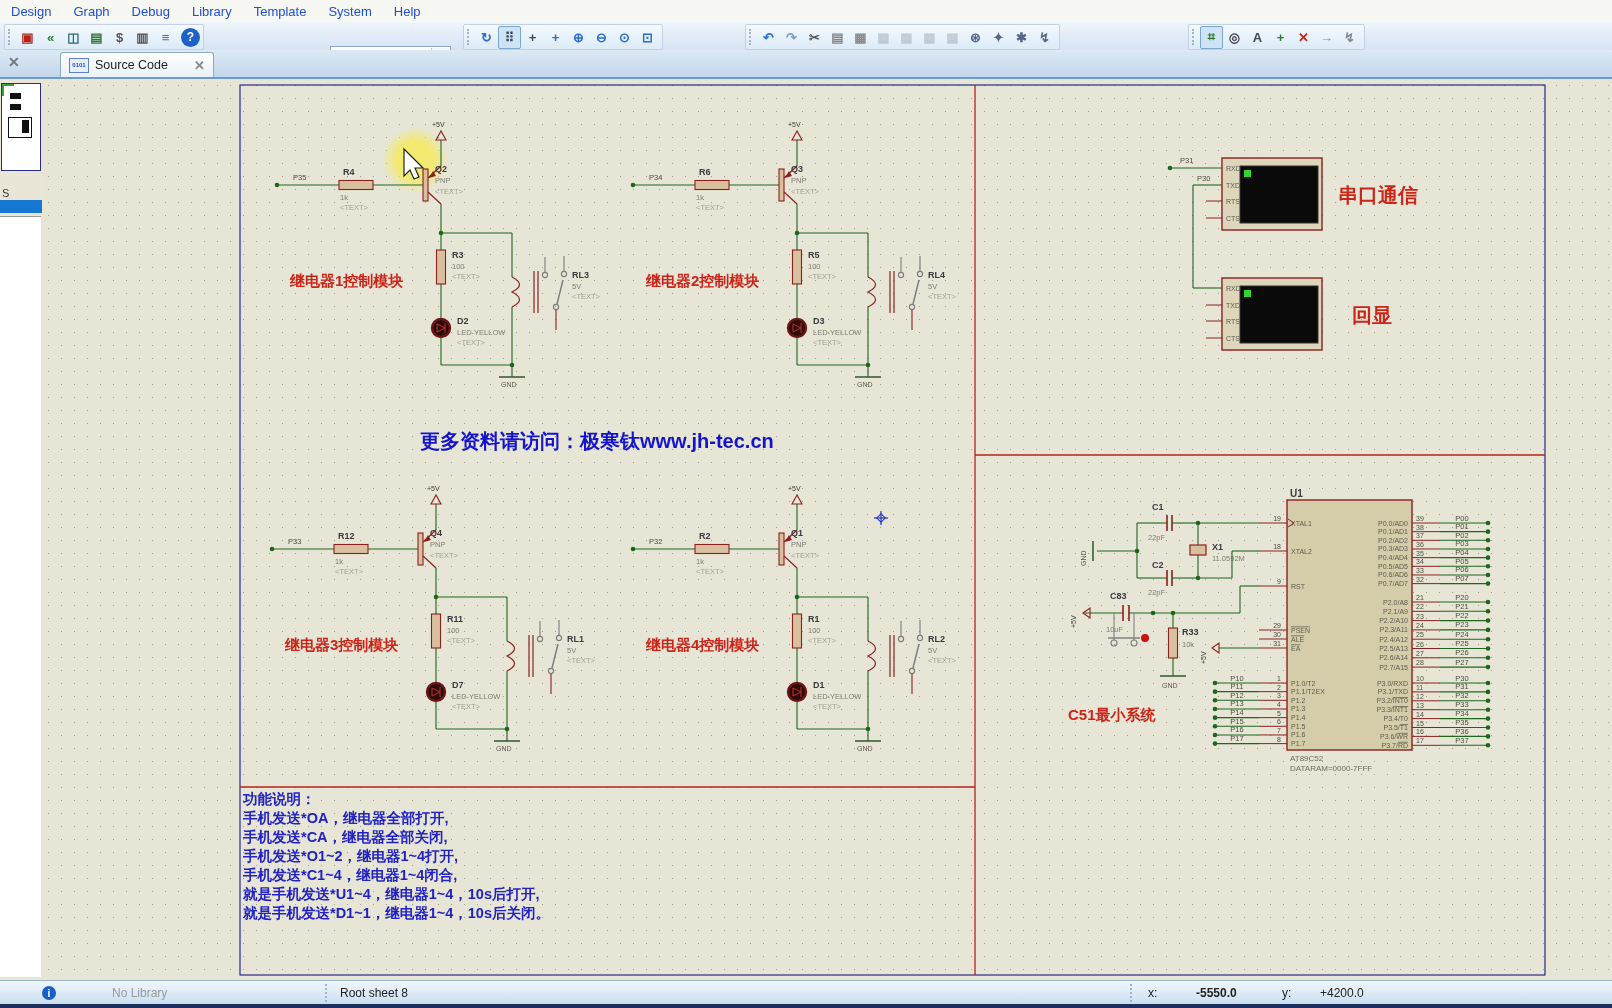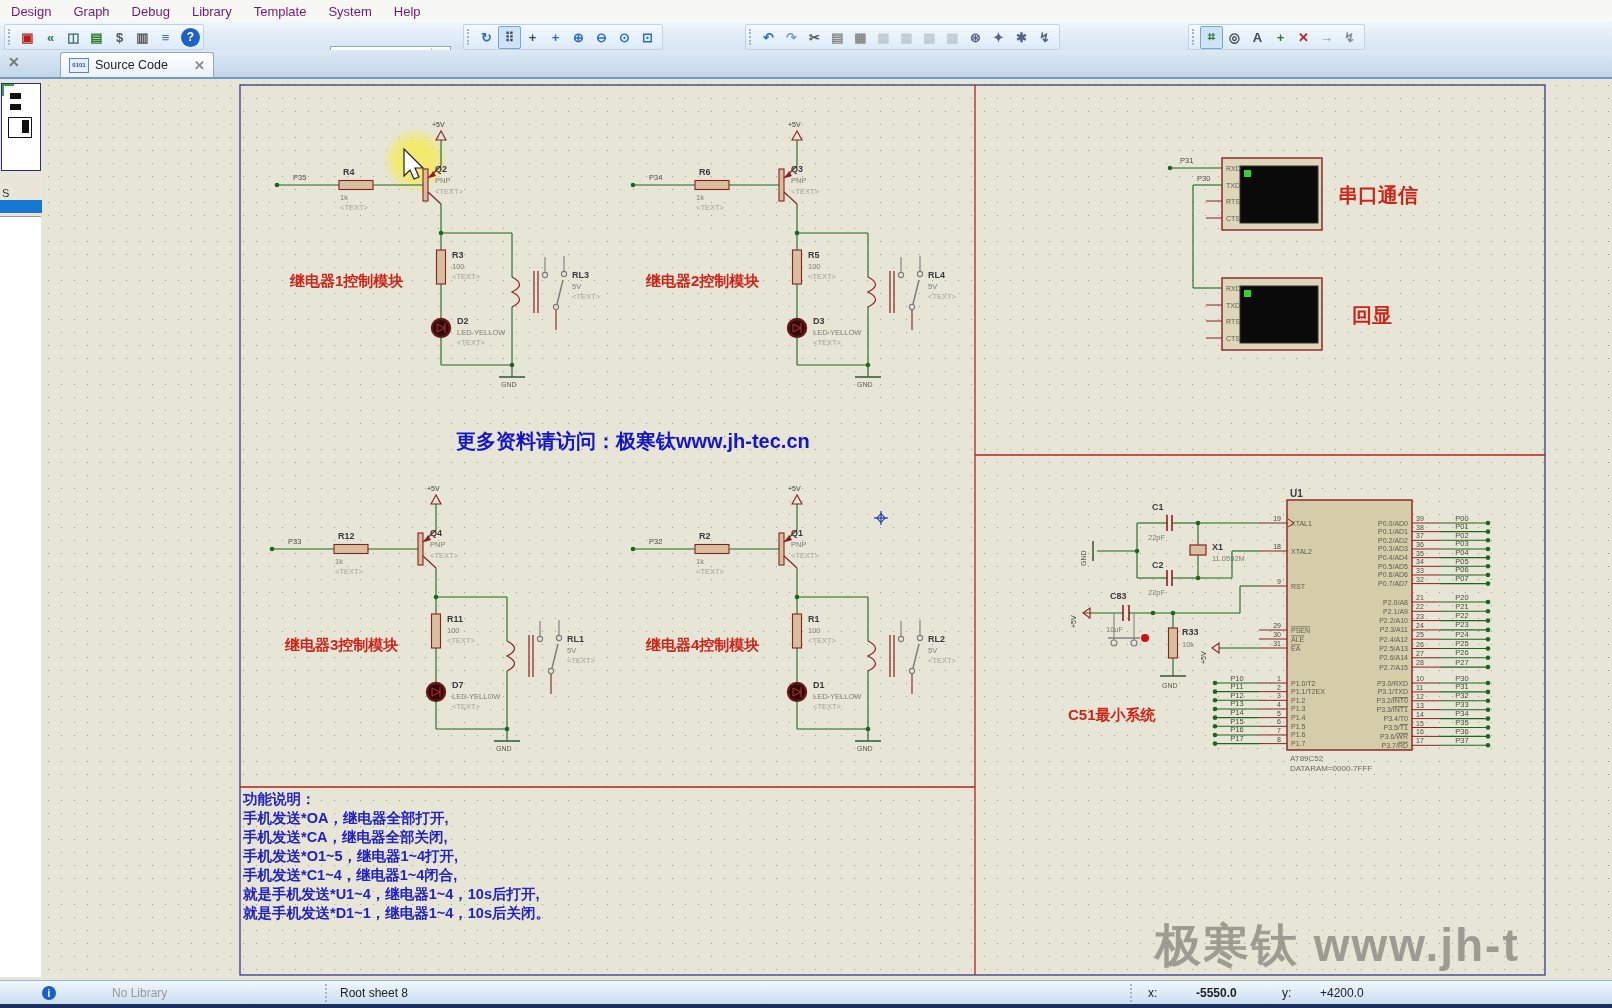--- a/index.html
+++ b/index.html
@@ -1,19 +1,19 @@
 <!DOCTYPE html>
 <html><head>
 <meta charset="utf-8">
 <style>
   html,body{margin:0;padding:0;background:#d4d0c8;font-family:"Liberation Sans",sans-serif;}
   .app{position:relative;width:1612px;height:1008px;overflow:hidden;background:#d4d0c8;}
   
   .menubar{position:absolute;left:0;top:0;width:100%;height:22px;background:#f7f7f4;border-bottom:1px solid #e0e0da;display:flex;align-items:center;}
-  .menubar span{font-size:13px;color:#701a75;padding:0 11px;cursor:default;}
+  .menubar span{font-size:13px;color:#1d4ed8;padding:0 11px;cursor:default;}
   
   .toolbar{position:absolute;left:0;top:22px;width:100%;height:28px;background:linear-gradient(#eef5fc,#d5e4f3);border-bottom:1px solid #b9c9da;}
   .tgroup{position:absolute;top:2px;height:24px;display:flex;align-items:center;background:linear-gradient(#f4f9fe,#dcebf8);border:1px solid #c2d2e2;border-radius:2px;padding:0 3px;}
   .tgroup:before{content:"";width:3px;height:16px;margin-right:3px;border-left:2px dotted #9fb4c8;}
   .tbtn{width:21px;height:21px;display:flex;align-items:center;justify-content:center;font-size:13px;font-weight:bold;border:1px solid transparent;border-radius:2px;}
   .tbtn.pressed{background:#cfe3f6;border-color:#7aa5cd;}
   .tbtn.disabled{opacity:.5;}
   .tbtn.helpbtn{background:#1e62c8;border-radius:50%;width:17px;height:17px;color:#fff;font-size:12px;margin-left:4px;}
   .tselect{position:absolute;left:330px;top:24px;width:112px;height:21px;background:#fff;border:1px solid #8aa8c4;display:flex;align-items:center;font-size:12px;color:#222;padding-left:7px;}
   .tselect .dd{position:absolute;right:1px;top:1px;bottom:1px;width:17px;background:linear-gradient(#f4f9fe,#d8e7f6);border-left:1px solid #b9c9da;display:flex;align-items:center;justify-content:center;color:#446;font-size:9px;}
@@ -41,21 +41,21 @@
   text.ph{font-size:7.5px;fill:#a2a296;}
   text.lbl{font-size:7.5px;fill:#4c4c40;}
   text.pn{font-size:7px;fill:#5c5c4e;}
   text.num{font-size:7px;fill:#4c4c40;}
   text.cap{font-size:15px;font-weight:bold;fill:#cd2418;}
   text.capL{font-size:20px;font-weight:bold;fill:#cd2418;}
   text.gnd{font-size:7px;fill:#5a5a4e;}
   text.pw{font-size:7px;fill:#3c3c34;}
   text.part{font-size:8px;fill:#6b6b5c;}
   .bar{text-decoration:overline;}
-  .urltext{position:absolute;left:378px;top:349px;font-size:20px;font-weight:bold;color:#1414cc;white-space:nowrap;margin-left:36px;}
+  .urltext{position:absolute;left:378px;top:349px;font-size:20px;font-weight:bold;color:#1414cc;white-space:nowrap;}
   .notes{position:absolute;left:201px;top:711px;font-size:14.5px;font-weight:bold;color:#2222c4;line-height:19px;white-space:nowrap;}
   .watermark{position:absolute;left:1113px;top:836px;font-size:46px;font-weight:bold;color:rgba(112,112,106,.62);white-space:nowrap;letter-spacing:2px;}
   
   .statusbar{position:absolute;left:0;top:980px;width:100%;height:24px;background:linear-gradient(#f0f7fd,#c8ddef);border-top:1px solid #9ab4cc;font-size:12px;color:#333;}
   .statusbar .infoicon{position:absolute;left:42px;top:5px;width:14px;height:14px;border-radius:50%;background:#1a5fc8;color:#fff;font-size:10px;font-weight:bold;display:flex;align-items:center;justify-content:center;}
   .sb-msg{position:absolute;left:112px;top:5px;color:#9a9a9a;}
   .sb-sheet{position:absolute;left:340px;top:5px;color:#222;}
   .sb-div{position:absolute;top:3px;height:18px;border-left:2px dotted #9fb4c8;}
   .sb-x{position:absolute;left:1148px;top:5px;color:#222;}
   .sb-xv{position:absolute;left:1196px;top:5px;color:#222;font-weight:bold;}
@@ -748,26 +748,25 @@
           <line x1="881" y1="511" x2="881" y2="525" stroke="#2233bb" stroke-width="1.2"></line>
           <rect x="878" y="515" width="6" height="6" fill="none" stroke="#2233bb" stroke-width="1" transform="rotate(45 881 518)"></rect>
         </g>
         <polygon points="404,149 404,176 410,170 414,179 419,177 415,168 423,168" fill="#ffffff" stroke="#222" stroke-width="1.2"></polygon>
       </svg>
     <div class="urltext">更多资料请访问：极寒钛www.jh-tec.cn</div>
     <div class="notes" id="notes">
         <div>功能说明：</div>
         <div>手机发送*OA，继电器全部打开,</div>
         <div>手机发送*CA，继电器全部关闭,</div>
-        <div>手机发送*O1~5，继电器1~4打开,</div>
+        <div>手机发送*O1~2，继电器1~4打开,</div>
         <div>手机发送*C1~4，继电器1~4闭合,</div>
         <div>就是手机发送*U1~4，继电器1~4，10s后打开,</div>
         <div>就是手机发送*D1~1，继电器1~4，10s后关闭。</div>
       </div>
-    <div class="watermark">极寒钛 www.jh-t</div>
   </div>
 
   <div class="statusbar">
     <div class="infoicon">i</div>
     <span class="sb-msg">No Library</span>
     <div class="sb-div" style="left:325px;"></div>
     <span class="sb-sheet">Root sheet 8</span>
     <div class="sb-div" style="left:1130px;"></div>
     <span class="sb-x">x:</span>
     <span class="sb-xv">-5550.0</span>

